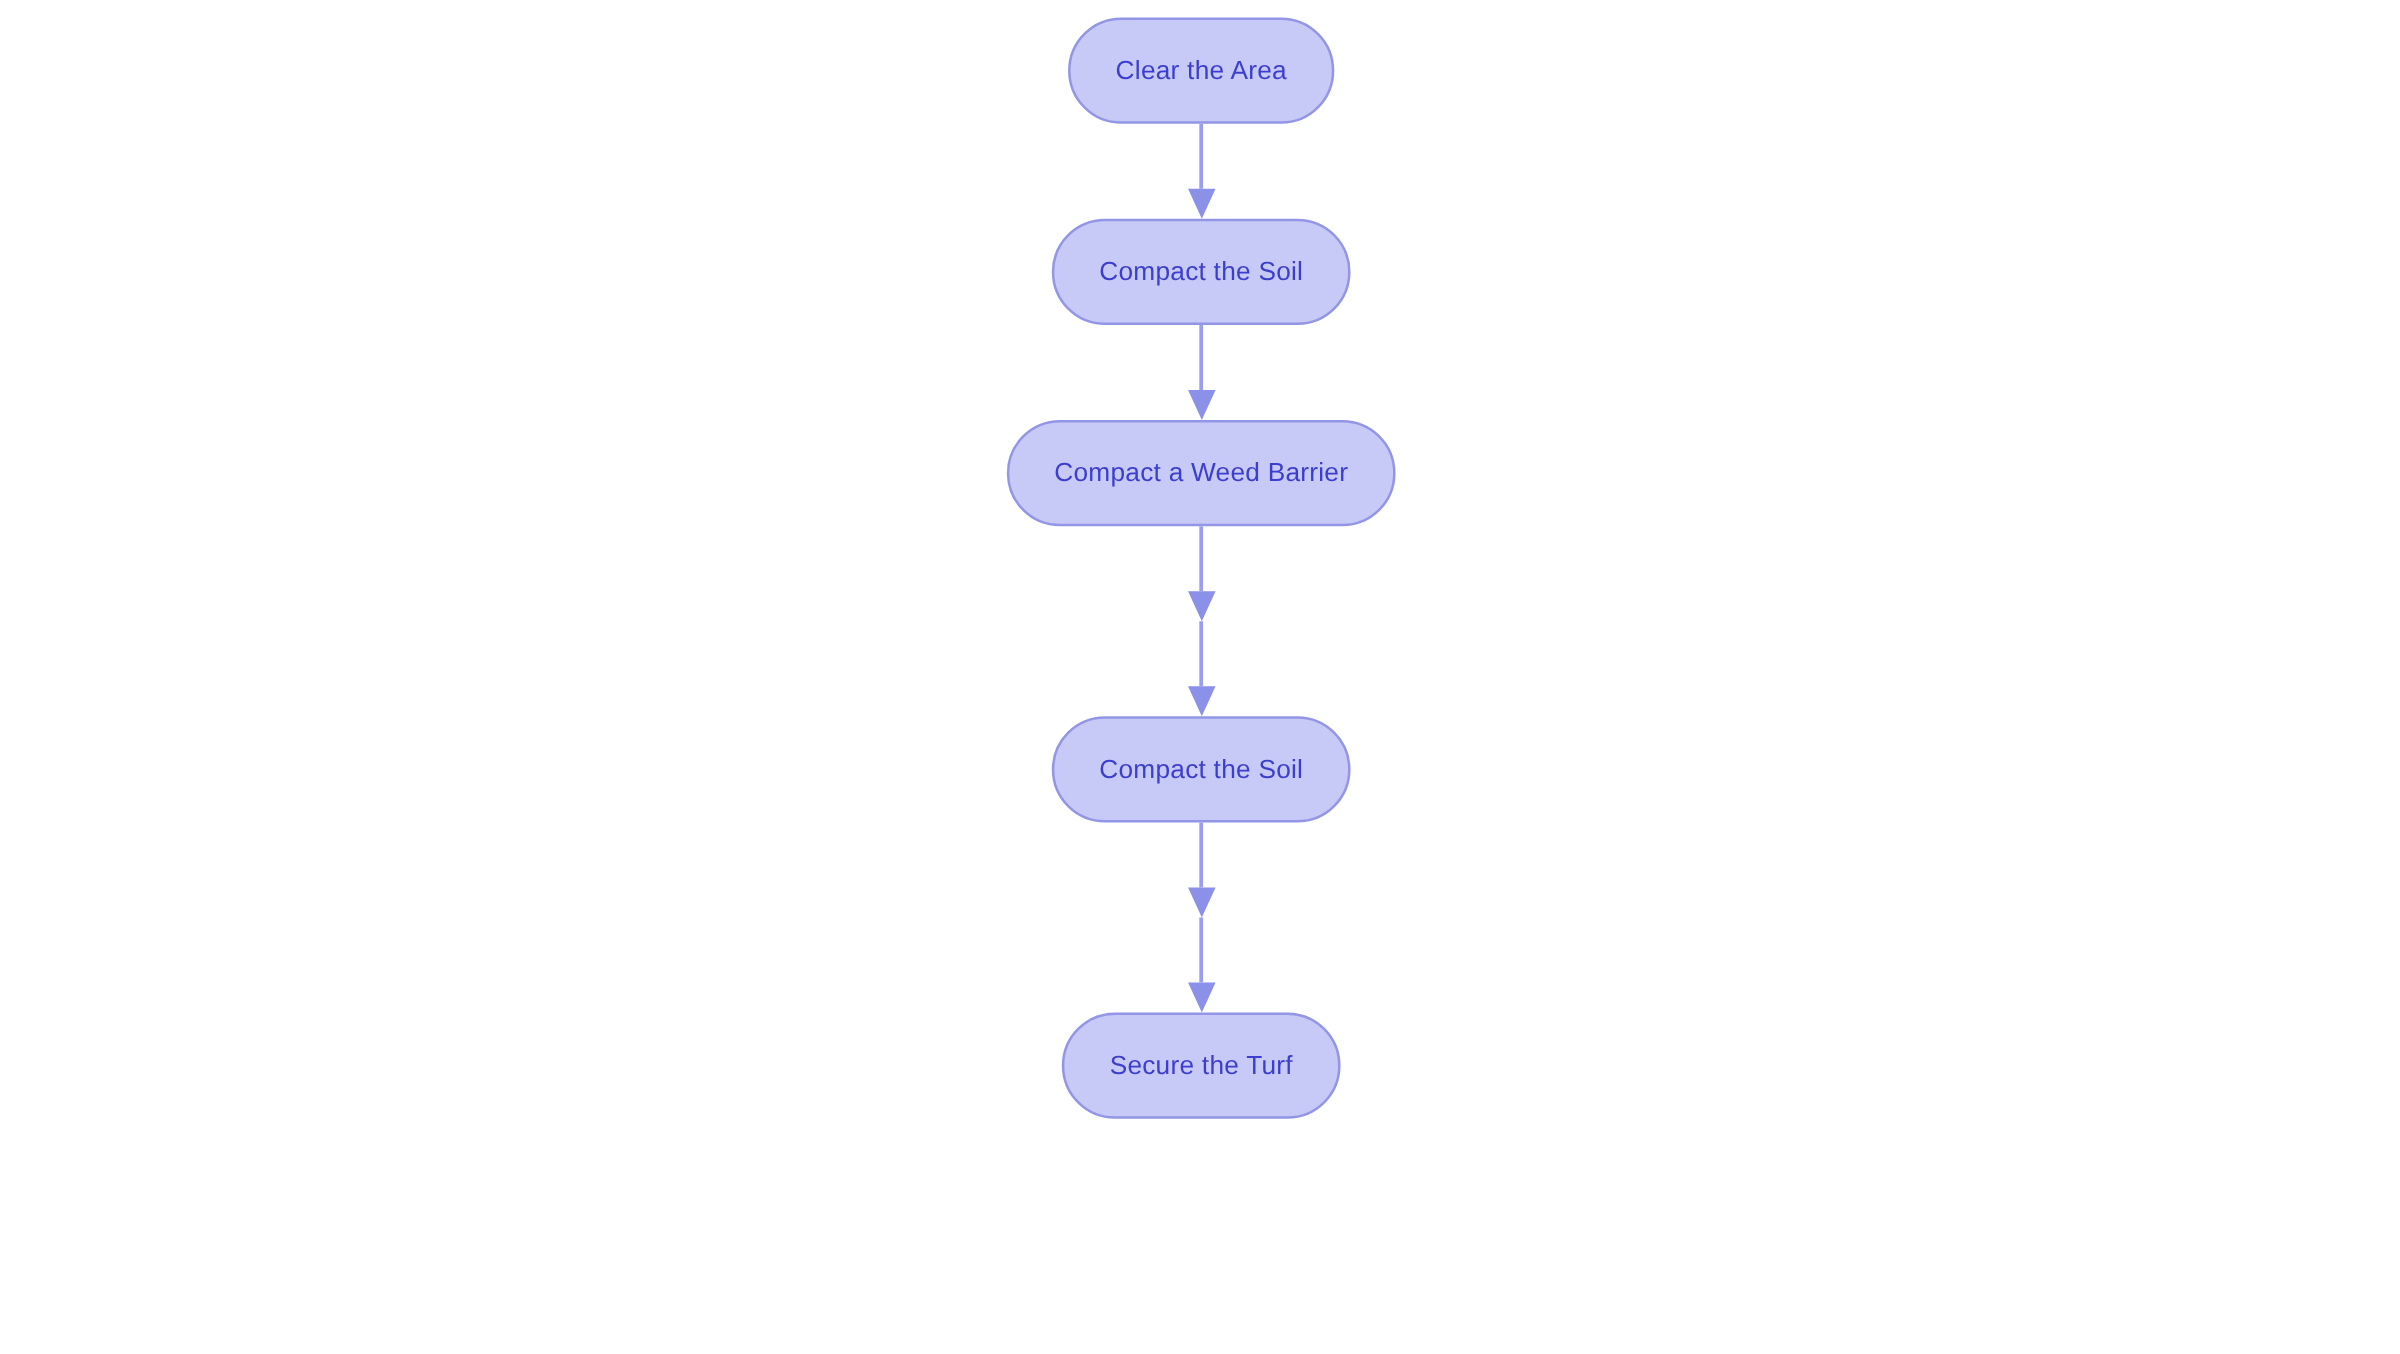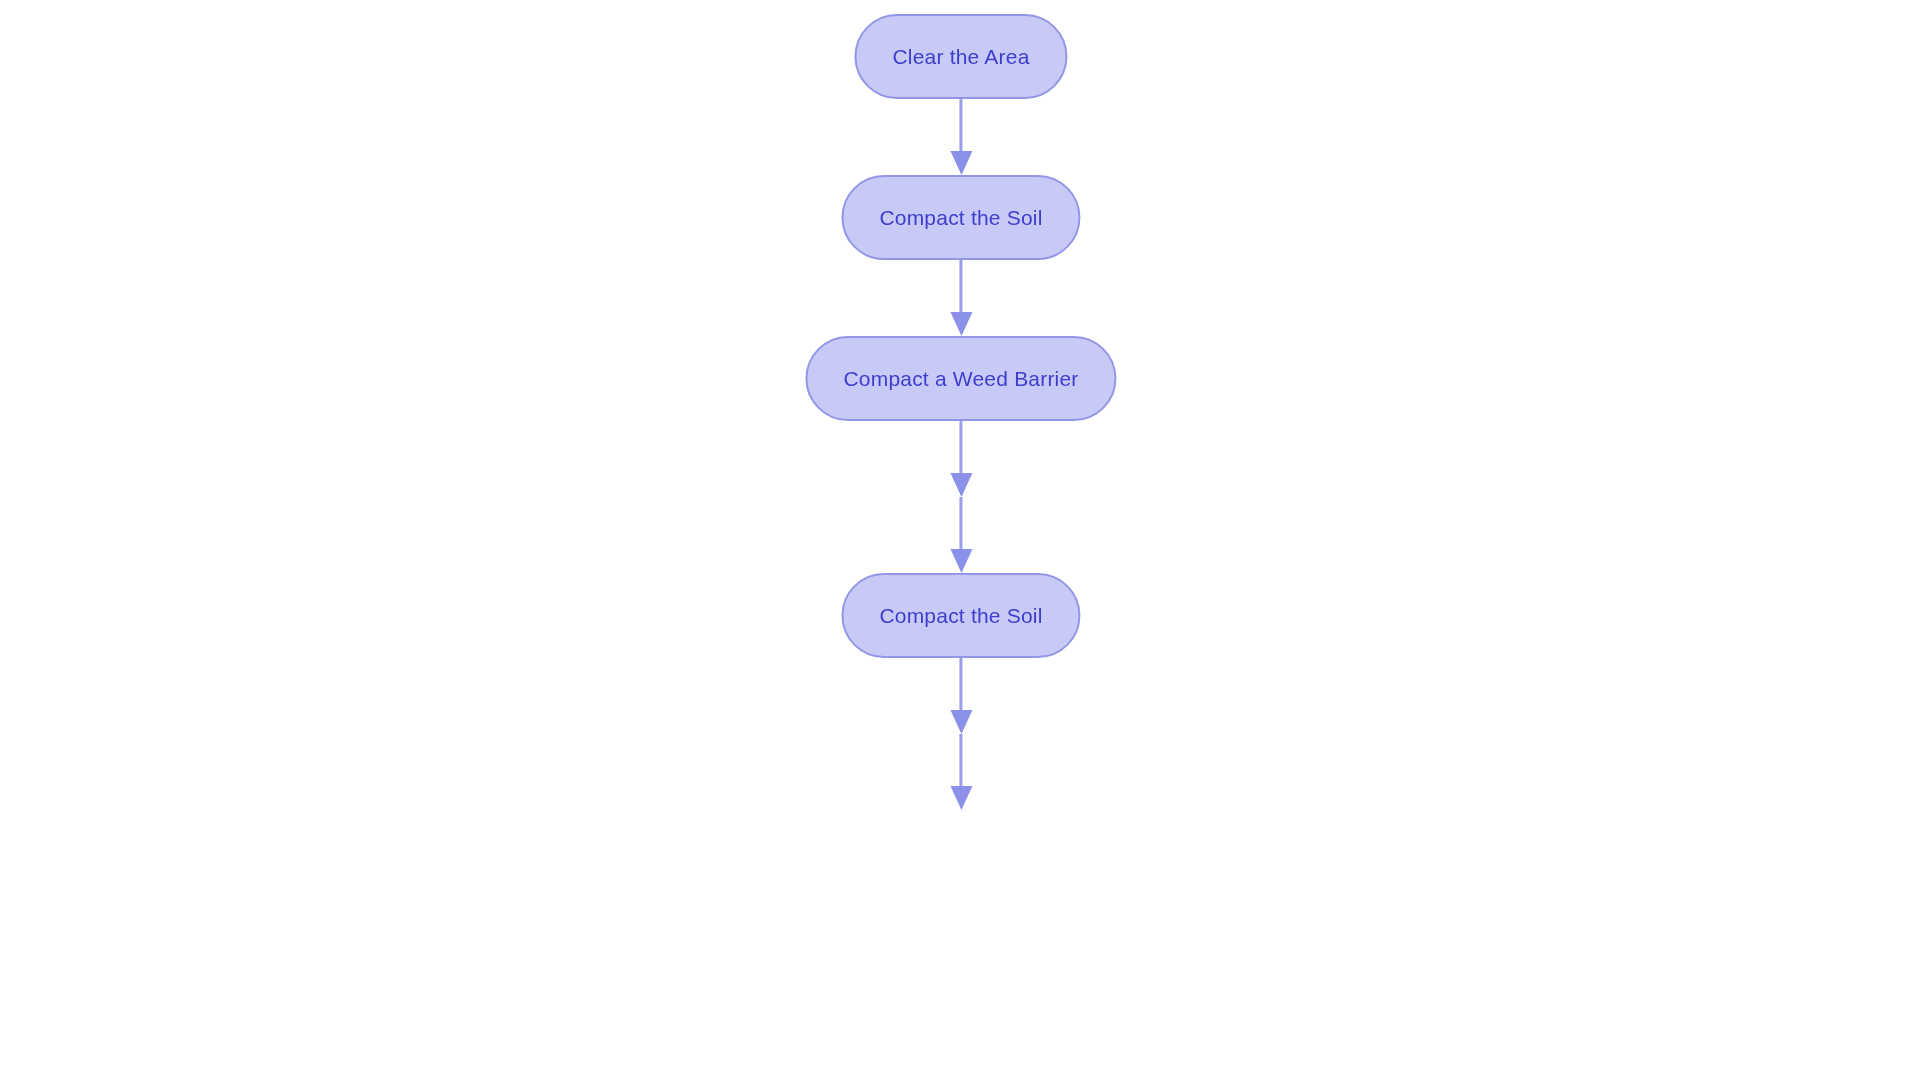--- a/index.html
+++ b/index.html
@@ -108,15 +108,18 @@
       <div class="arrow-line"></div>
       <div class="arrow-head"></div>
     </div>
 
 
     <div class="arrow">
       <div class="arrow-line"></div>
       <div class="arrow-head"></div>
     </div>
 
+    <div class="node">
+      <span class="node-label">Secure the Turf</span>
+    </div>
 
   </div>
 </div>
 
 </body></html>

